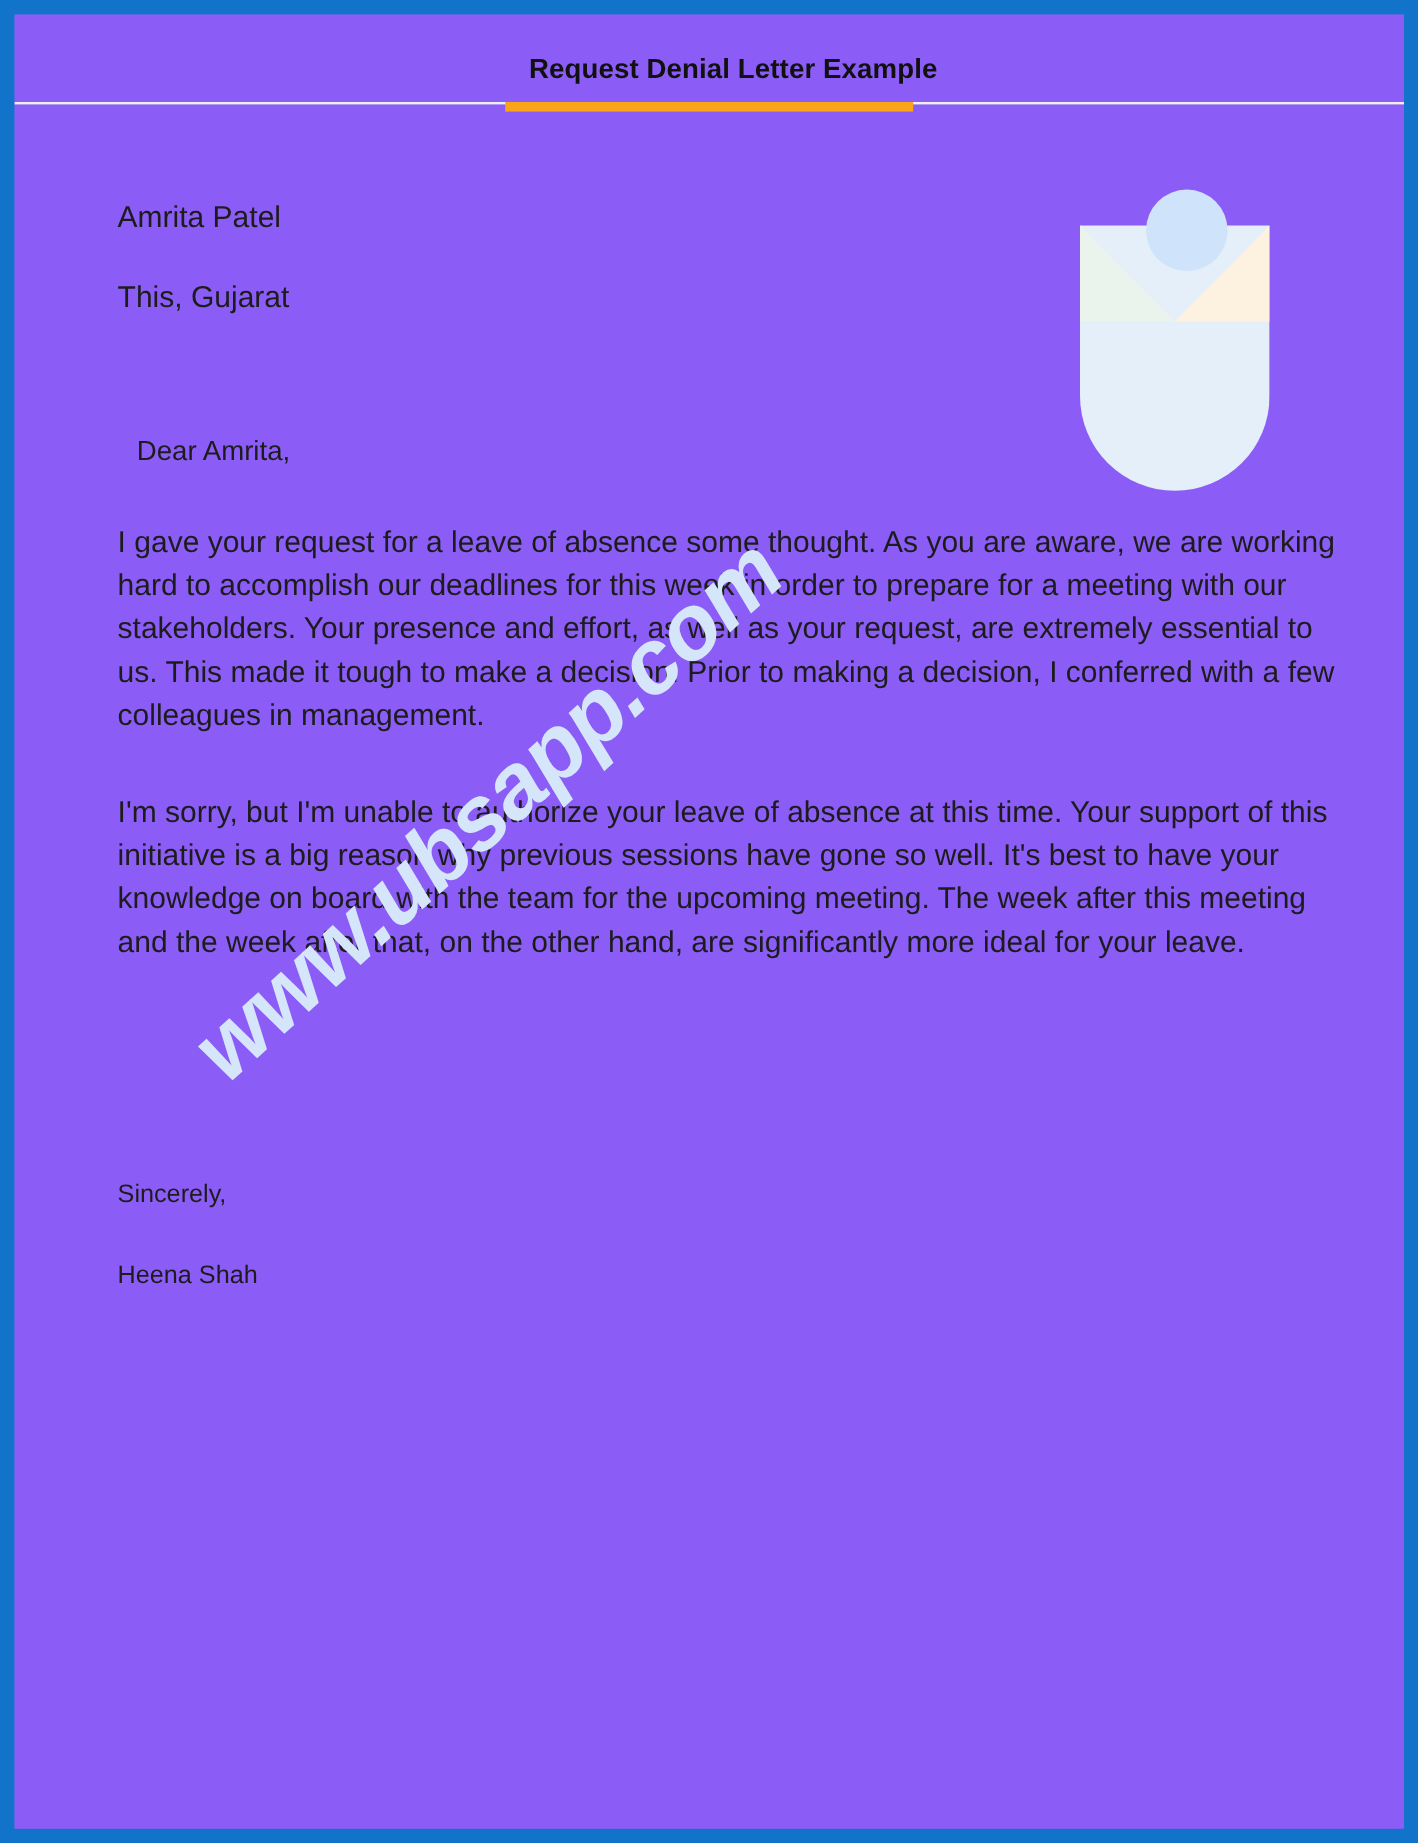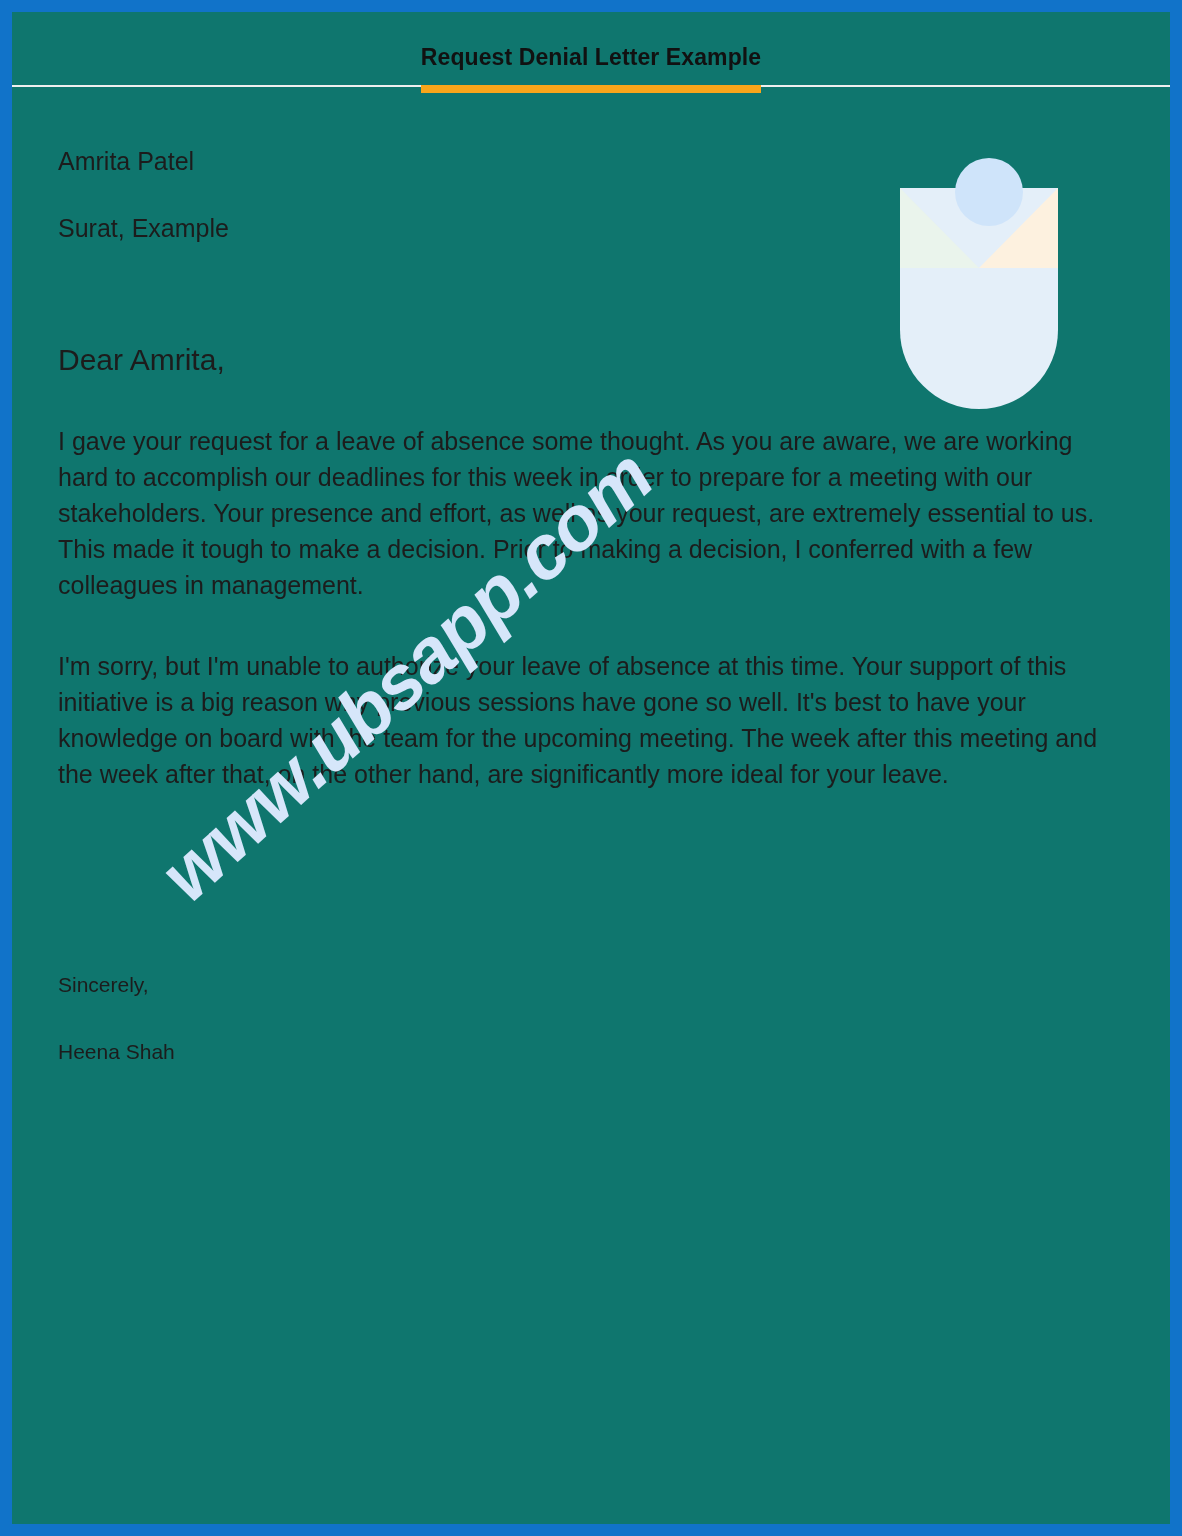--- a/index.html
+++ b/index.html
@@ -11,23 +11,24 @@
   }
   body {
     font-family: "Liberation Sans", sans-serif;
     -webkit-font-smoothing: antialiased;
   }
 
   .page-frame {
     position: relative;
     width: 1182px;
     height: 1536px;
-    background: #0f766e;
+    background: #8b5cf6;
     border: 12px solid #1173C9;
     overflow: hidden;
+    padding-left: 40px;
   }
 
   
   .letter-header {
     position: relative;
     width: 100%;
     height: 74px;
     padding-top: 34px;
     text-align: center;
   }
@@ -86,37 +87,38 @@
   }
 
   
   .letter-body {
     position: relative;
     padding: 0 38px 0 46px;
     z-index: 2;
   }
 
   .recipient-block {
-    margin-top: 60px;
+    margin-top: 80px;
   }
   .recipient-line {
     font-size: 25px;
     color: #1c1c1c;
     line-height: 1.25;
     margin: 0 0 36px 0;
     font-weight: 400;
   }
 
   .salutation {
     margin-top: 96px;
-    font-size: 30px;
+    font-size: 23px;
     color: #1c1c1c;
     line-height: 1.25;
     margin-bottom: 0;
     font-weight: 400;
+    margin-left: 16px;
   }
 
   .body-paragraph {
     font-size: 25px;
     color: #1c1c1c;
     line-height: 1.44;
     margin: 45px 0 0 0;
     font-weight: 400;
     max-width: 1070px;
   }
@@ -156,21 +158,21 @@
       <circle cx="89" cy="44" r="34" fill="#CFE4FA"></circle>
     </svg>
   </div>
 
   <div class="site-watermark">www.ubsapp.com</div>
 
   <div class="letter-body">
 
     <div class="recipient-block">
       <p class="recipient-line">Amrita Patel</p>
-      <p class="recipient-line">Surat, Example</p>
+      <p class="recipient-line">This, Gujarat</p>
     </div>
 
     <p class="salutation">Dear Amrita,</p>
 
     <p class="body-paragraph">I gave your request for a leave of absence some thought. As you are aware, we are working hard to accomplish our deadlines for this week in order to prepare for a meeting with our stakeholders. Your presence and effort, as well as your request, are extremely essential to us. This made it tough to make a decision. Prior to making a decision, I conferred with a few colleagues in management.</p>
 
     <p class="body-paragraph">I'm sorry, but I'm unable to authorize your leave of absence at this time. Your support of this initiative is a big reason why previous sessions have gone so well. It's best to have your knowledge on board with the team for the upcoming meeting. The week after this meeting and the week after that, on the other hand, are significantly more ideal for your leave.</p>
 
 
     <div class="signature-block">

